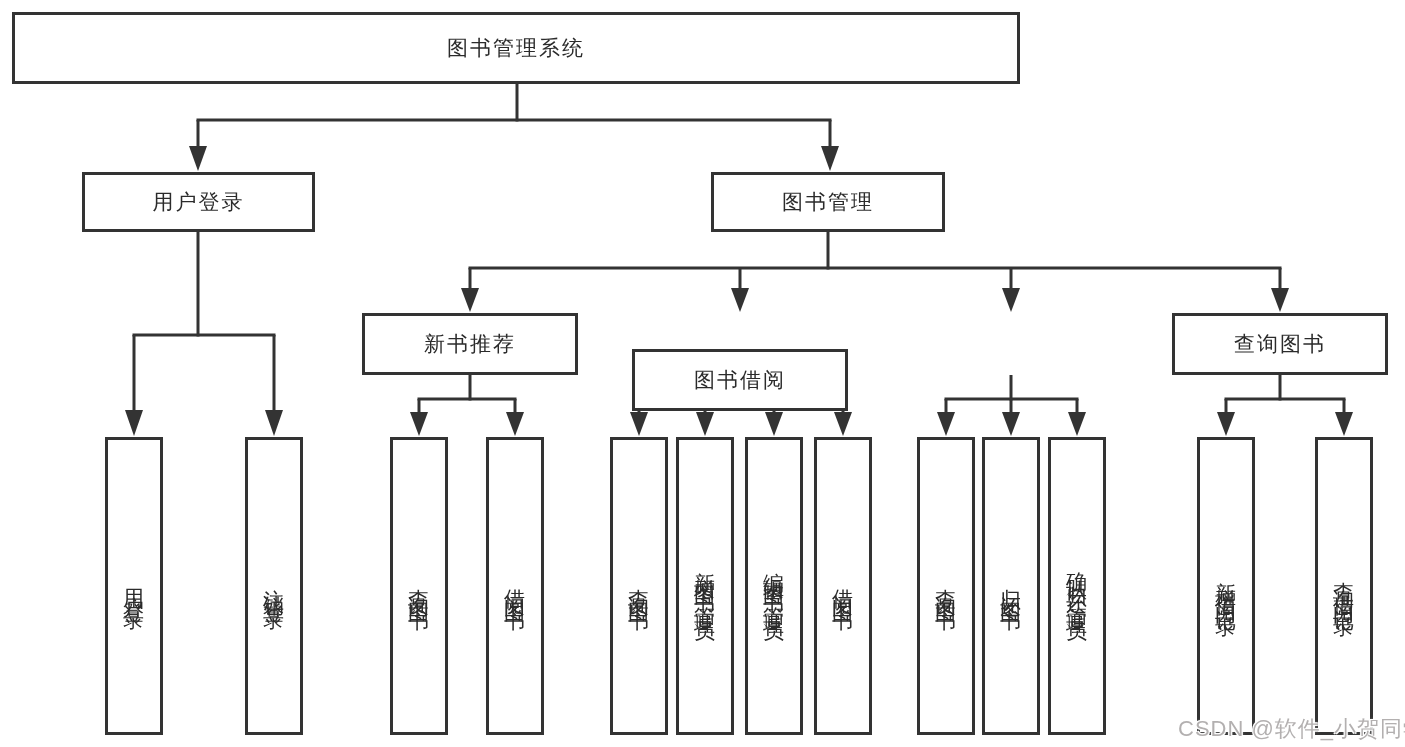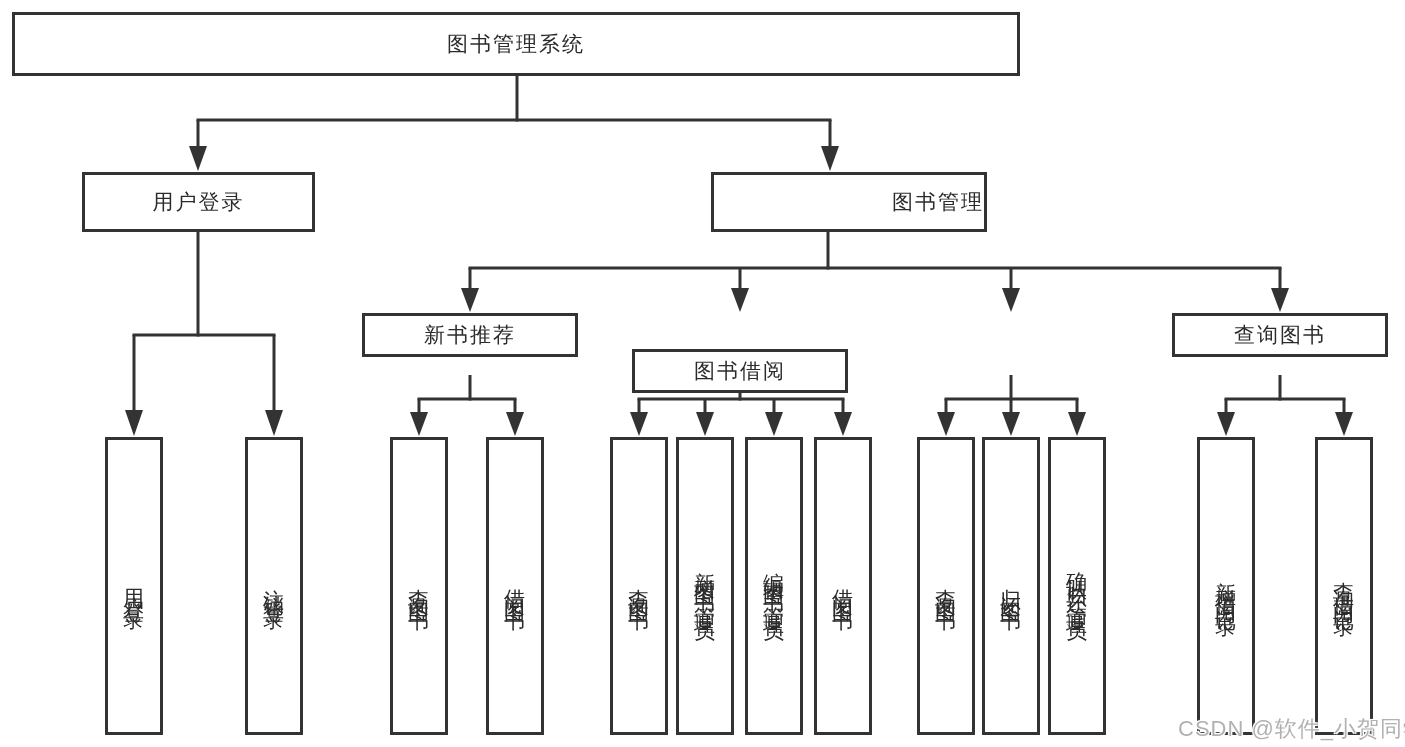--- a/index.html
+++ b/index.html
@@ -48,26 +48,26 @@
   .node .v-label {
     writing-mode: vertical-rl;
     text-orientation: mixed;
     font-size: 21px;
     color: #2b2b2b;
     letter-spacing: 7px;
     line-height: 1;
     white-space: nowrap;
   }
   
-  .n-root        { left: 12px;  top: 12px;  width: 1008px; height: 64px; }
+  .n-root        { left: 12px;  top: 12px;  width: 1008px; height: 72px; }
   
   .n-user-login  { left: 82px;  top: 172px; width: 233px;  height: 60px; }
-  .n-book-mgmt   { left: 711px; top: 172px; width: 276px;  height: 60px; justify-content: flex-end; }
-  
-  .lvl3          { top: 313px; height: 44px; width: 216px; text-align: center; }
+  .n-book-mgmt   { left: 711px; top: 172px; width: 234px;  height: 60px; }
+  
+  .lvl3          { top: 313px; height: 62px; width: 216px; text-align: center; }
   .n-new-rec     { left: 362px; }
   .n-book-borrow { left: 632px; margin-top: 36px; }
   .n-cur-borrow  { left: 903px; }
   .n-borrow-rec  { left: 1172px; }
   
   .leaf          { top: 437px; height: 298px; width: 58px; }
   .lf-1  { left: 105px; }
   .lf-2  { left: 245px; }
   .lf-3  { left: 390px; }
   .lf-4  { left: 486px; }

